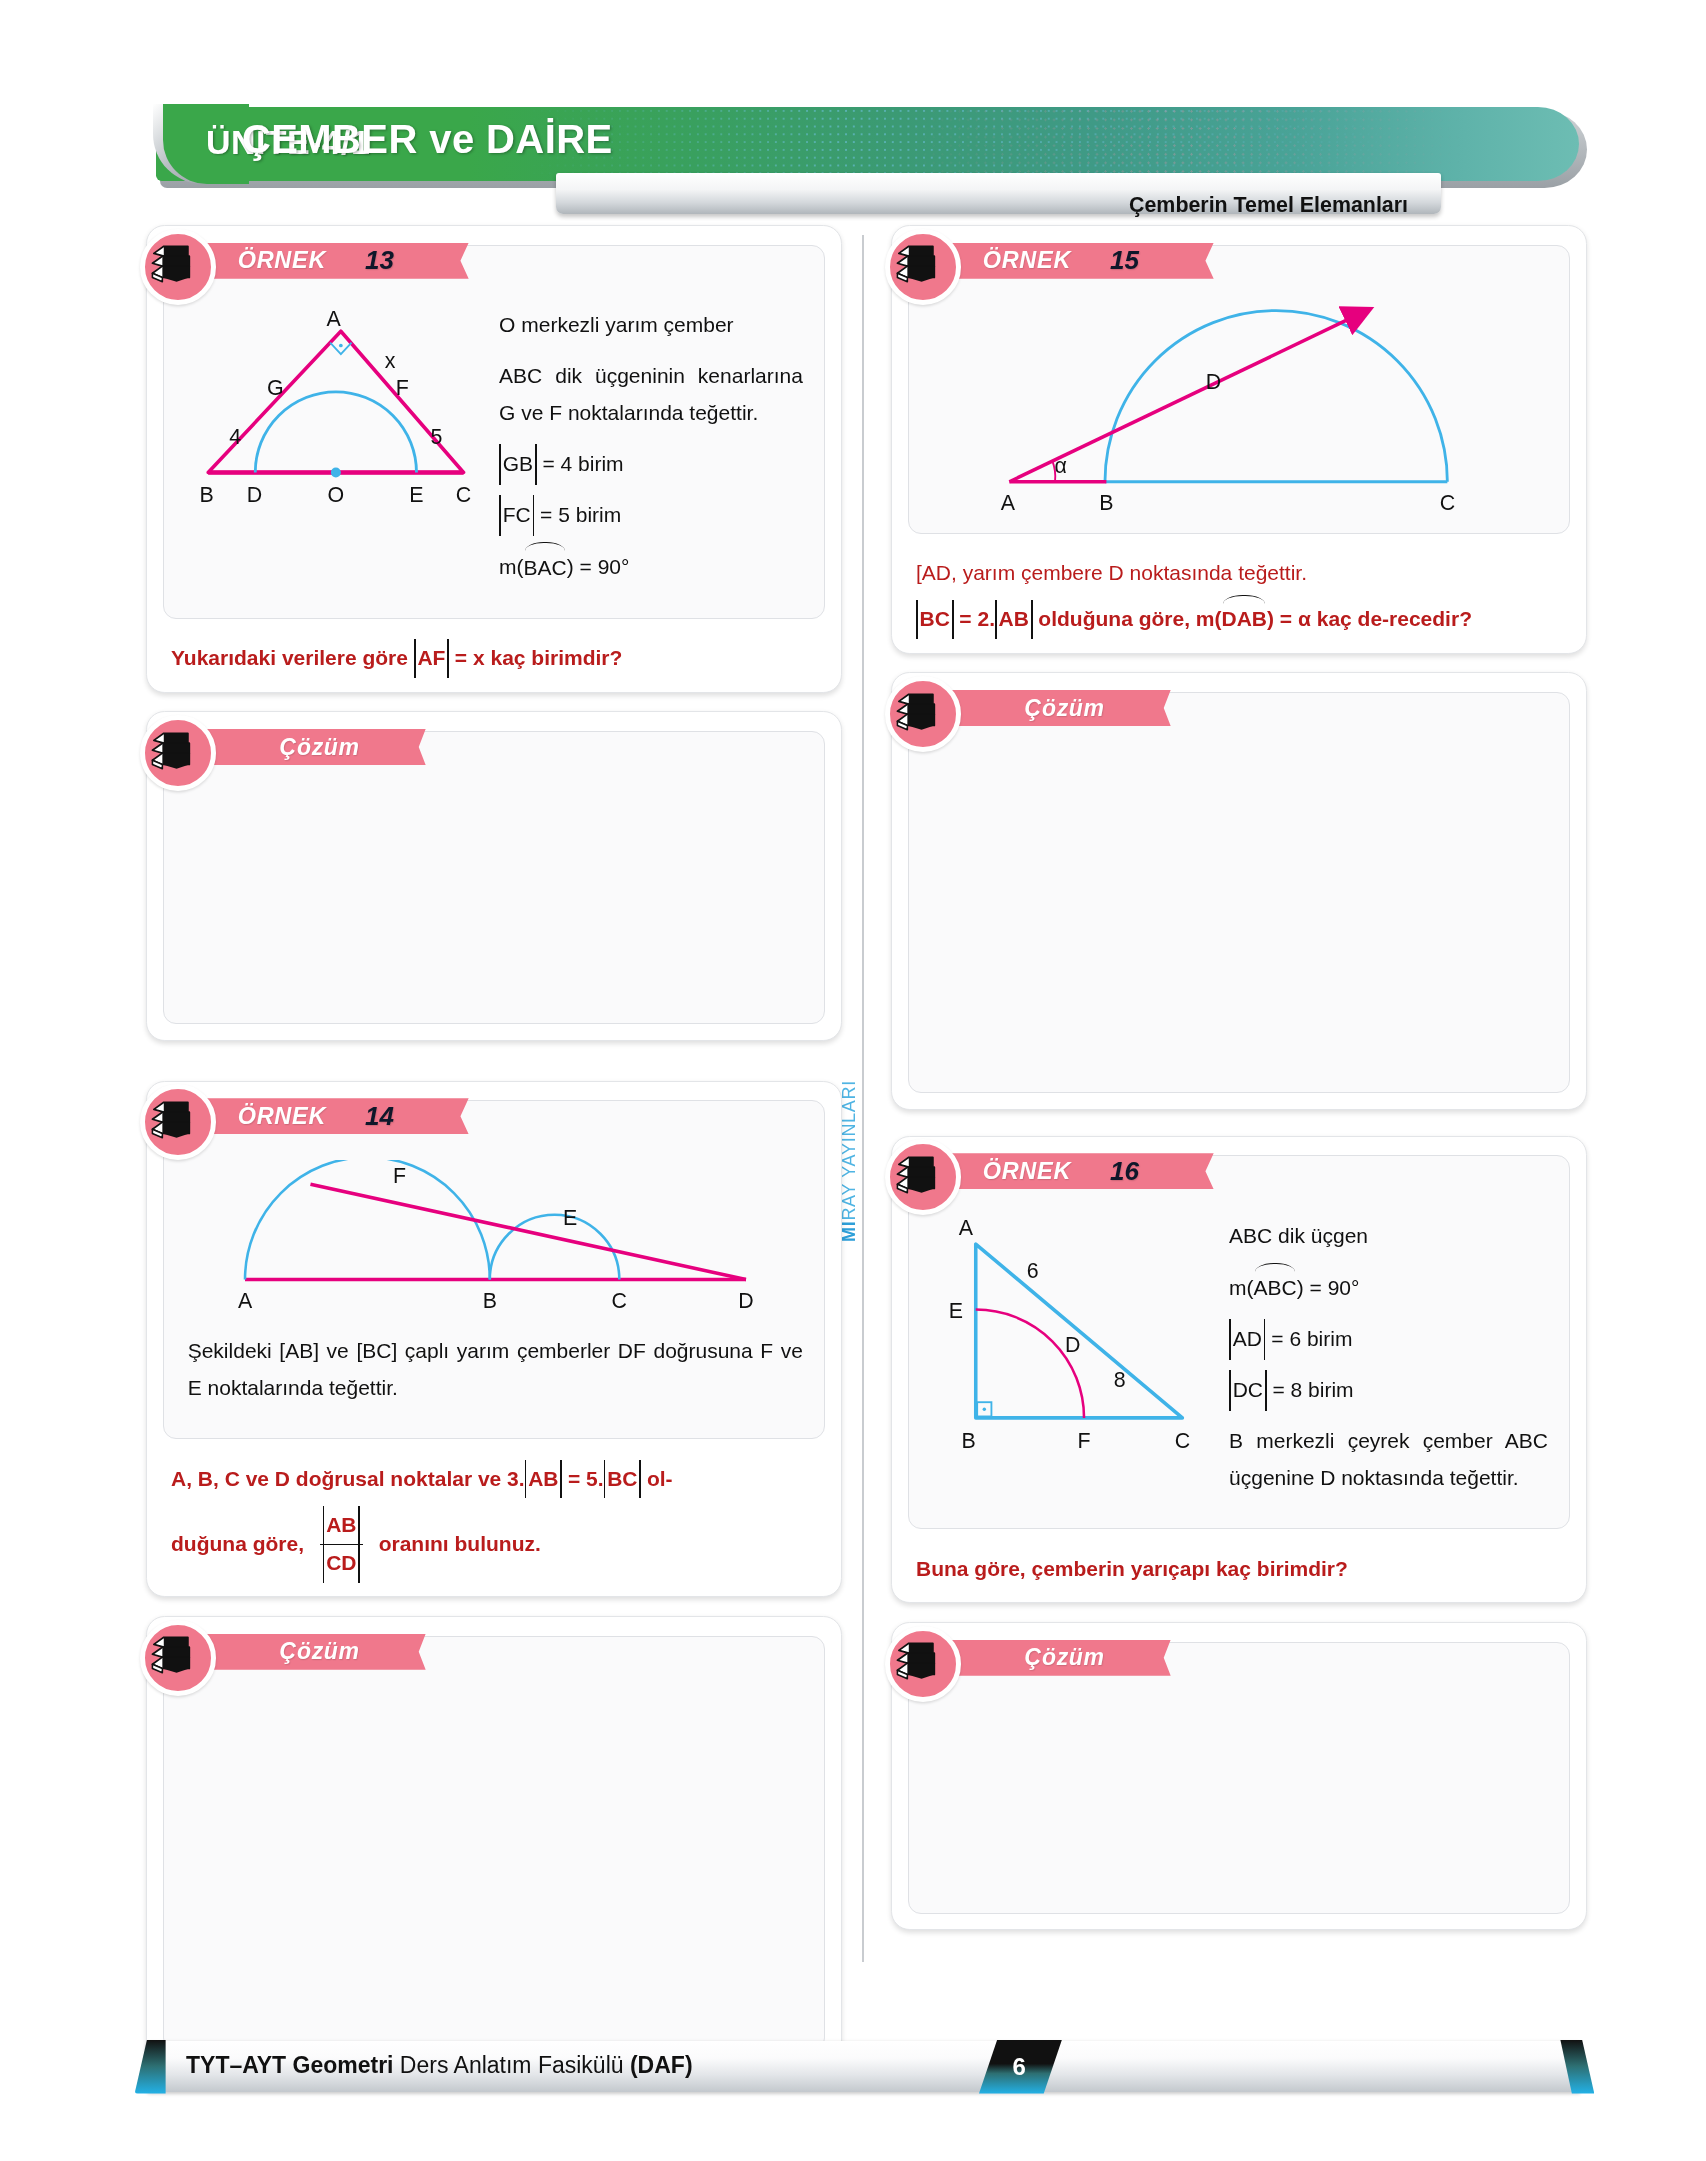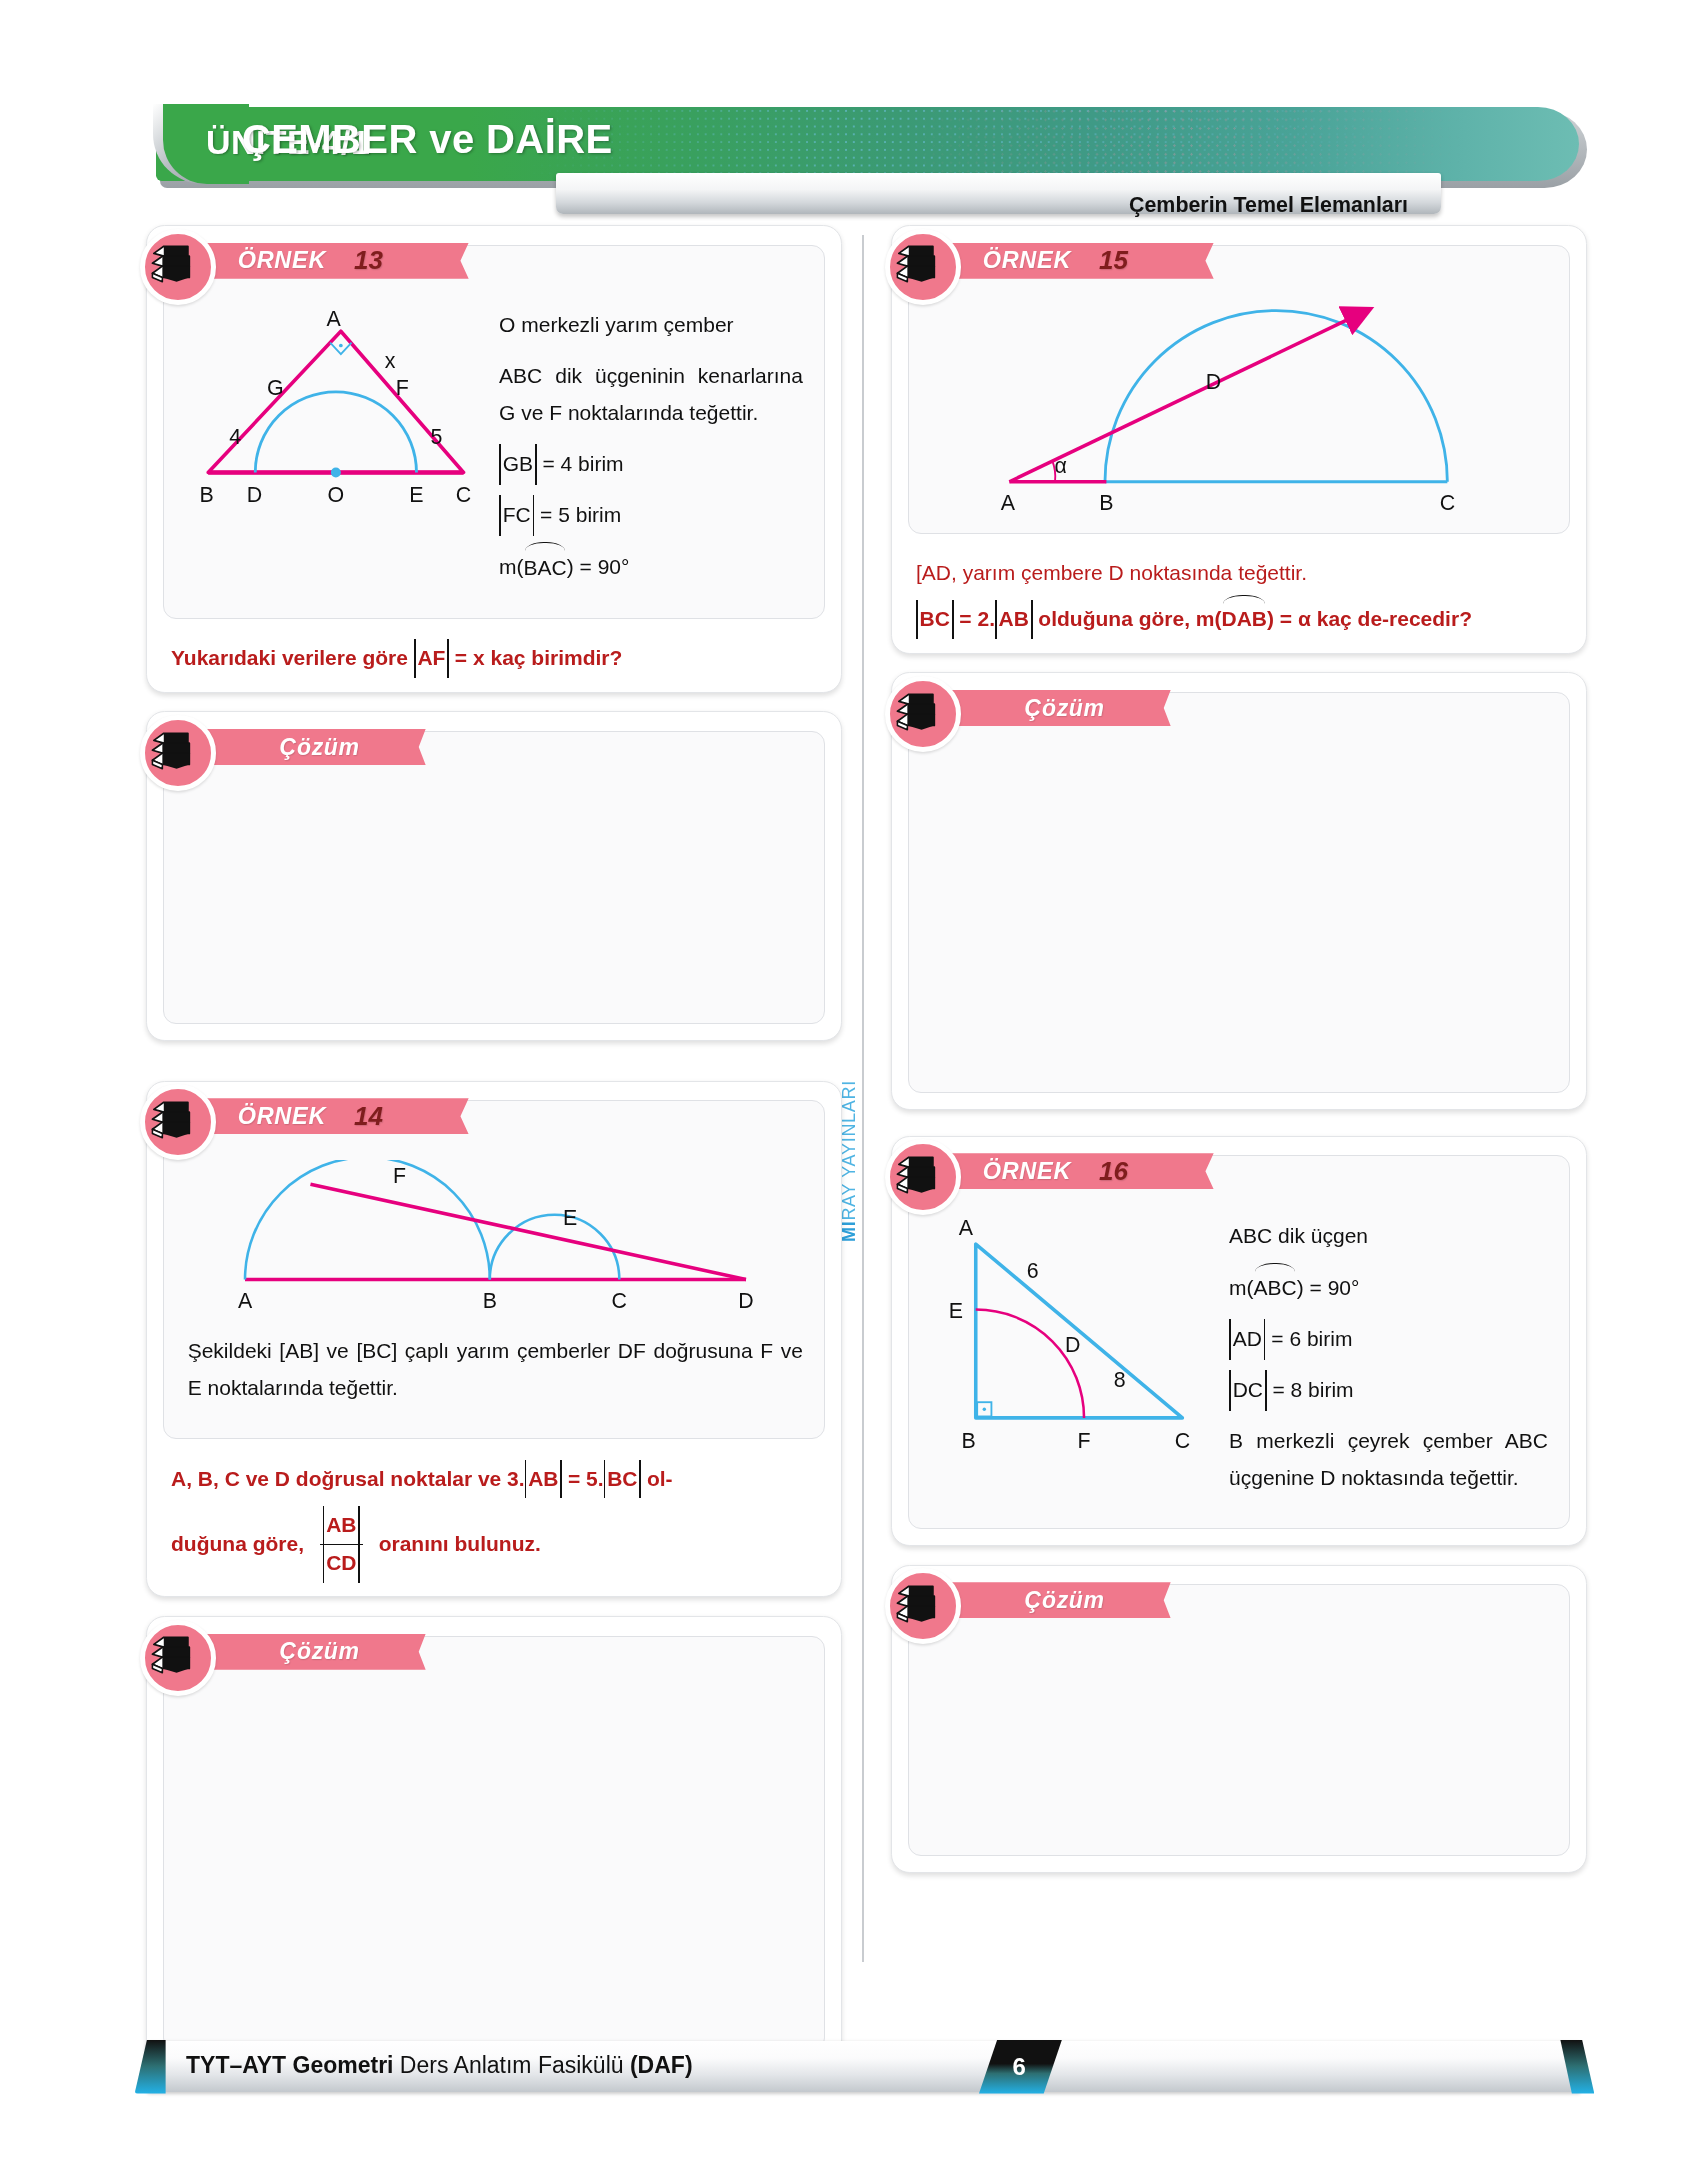--- a/index.html
+++ b/index.html
@@ -71,21 +71,21 @@
   .badge-icon{position:absolute;left:-24px;top:-17px;width:66px;height:66px;z-index:4;
       border-radius:50%;background:#f0788c;border:5px solid #ffffff;
       box-shadow:0 1.4px 2.9px rgba(0,0,0,.13);}
   .badge-icon svg{position:absolute;left:6.4px;top:8.6px;}
   .banner{position:absolute;left:30px;top:-2.9px;height:36px;min-width:207px;
       background:#f0788c;display:flex;align-items:center;
       clip-path:polygon(0 0,100% 0,97% 50%,100% 100%,0 100%);
       padding:0 24px 0 44px;}
   .banner .lab{font-size:23.5px;font-weight:800;font-style:italic;color:#ffffff;letter-spacing:0.7px;
       text-shadow:0.7px 0.7px 1.4px rgba(0,0,0,.15);}
-  .banner .num{font-size:26px;font-weight:800;font-style:italic;color:#7f1d1d;margin-left:28px;
+  .banner .num{font-size:26px;font-weight:800;font-style:italic;color:#0f172a;margin-left:39px;
       text-shadow:0.7px 0.7px 1.4px rgba(0,0,0,.15);}
   .banner.solution{min-width:164px;justify-content:center;}
   .banner.solution .lab{font-size:23px;}
 
   
   .ex-body{position:relative;padding:5.7px 21.4px 17px 24px;}
   .two-col{display:flex;gap:11.4px;align-items:flex-start;}
   .fig{flex:0 0 auto;}
   .txt{flex:1 1 auto;font-size:21px;line-height:1.75;color:#111;}
   .txt p{margin:0 0 14.3px 0;text-align:justify;}
@@ -451,20 +451,21 @@
             <div class="txt">
               <p class="nj">ABC dik üçgen</p>
               <p class="nj"><span>m(</span><span class="arcv">ABC</span><span>) = 90°</span></p>
               <p class="nj"><span class="abs">AD</span> <span>= 6 birim</span></p>
               <p class="nj"><span class="abs">DC</span> <span>= 8 birim</span></p>
               <p>B merkezli çeyrek çember ABC üçgenine D noktasında teğettir.</p>
             </div>
           </div>
         </div>
       </div>
+      <div class="q nj">Buna göre, çemberin yarıçapı kaç birimdir?</div>
     </div>
 
     <div class="card">
       <div class="inner grid">
         <div class="badge-row">
           <div class="badge-icon">
             <svg width="44" height="44" viewBox="0 0 62 62">
               <path d="M4 16 L18 6 L52 6 L52 20 L18 20 Z" fill="#fff" stroke="#111" stroke-width="2.4" stroke-linejoin="round"></path>
               <path d="M18 6 L52 6 L52 20 L18 20 Z" fill="#111"></path>
               <path d="M2 30 L16 20 L54 20 L54 34 L16 34 Z" fill="#fff" stroke="#111" stroke-width="2.4" stroke-linejoin="round"></path>

